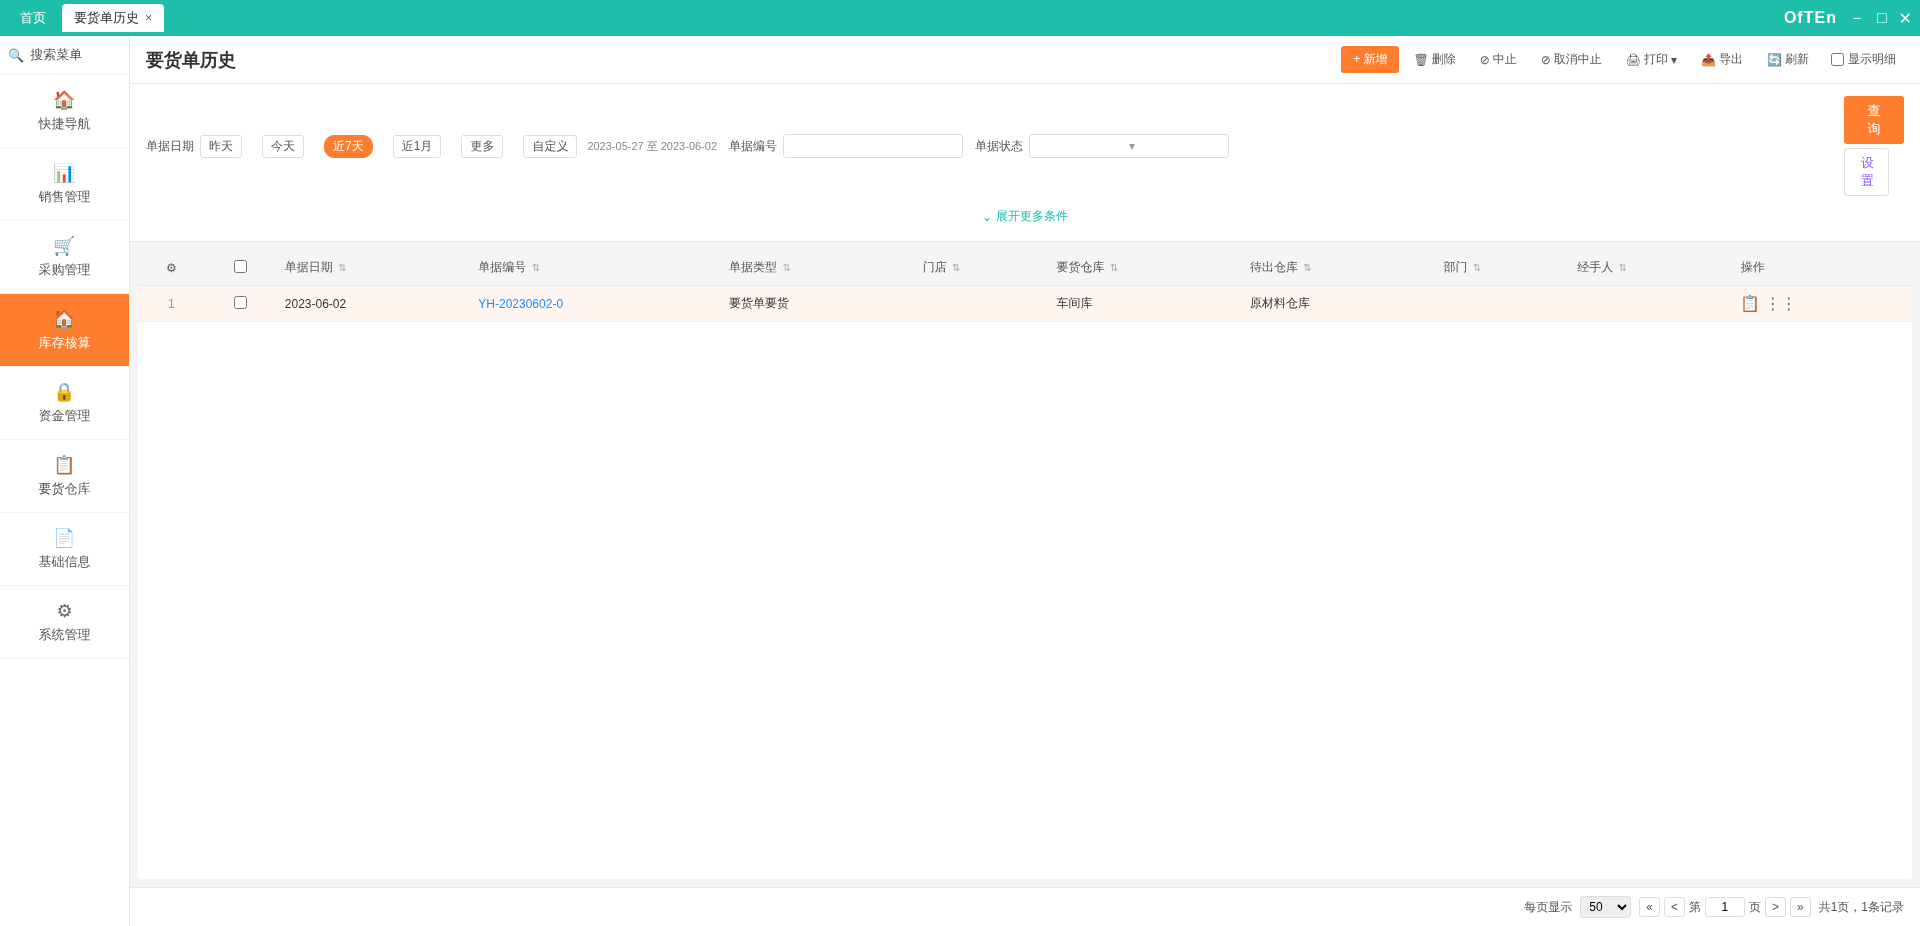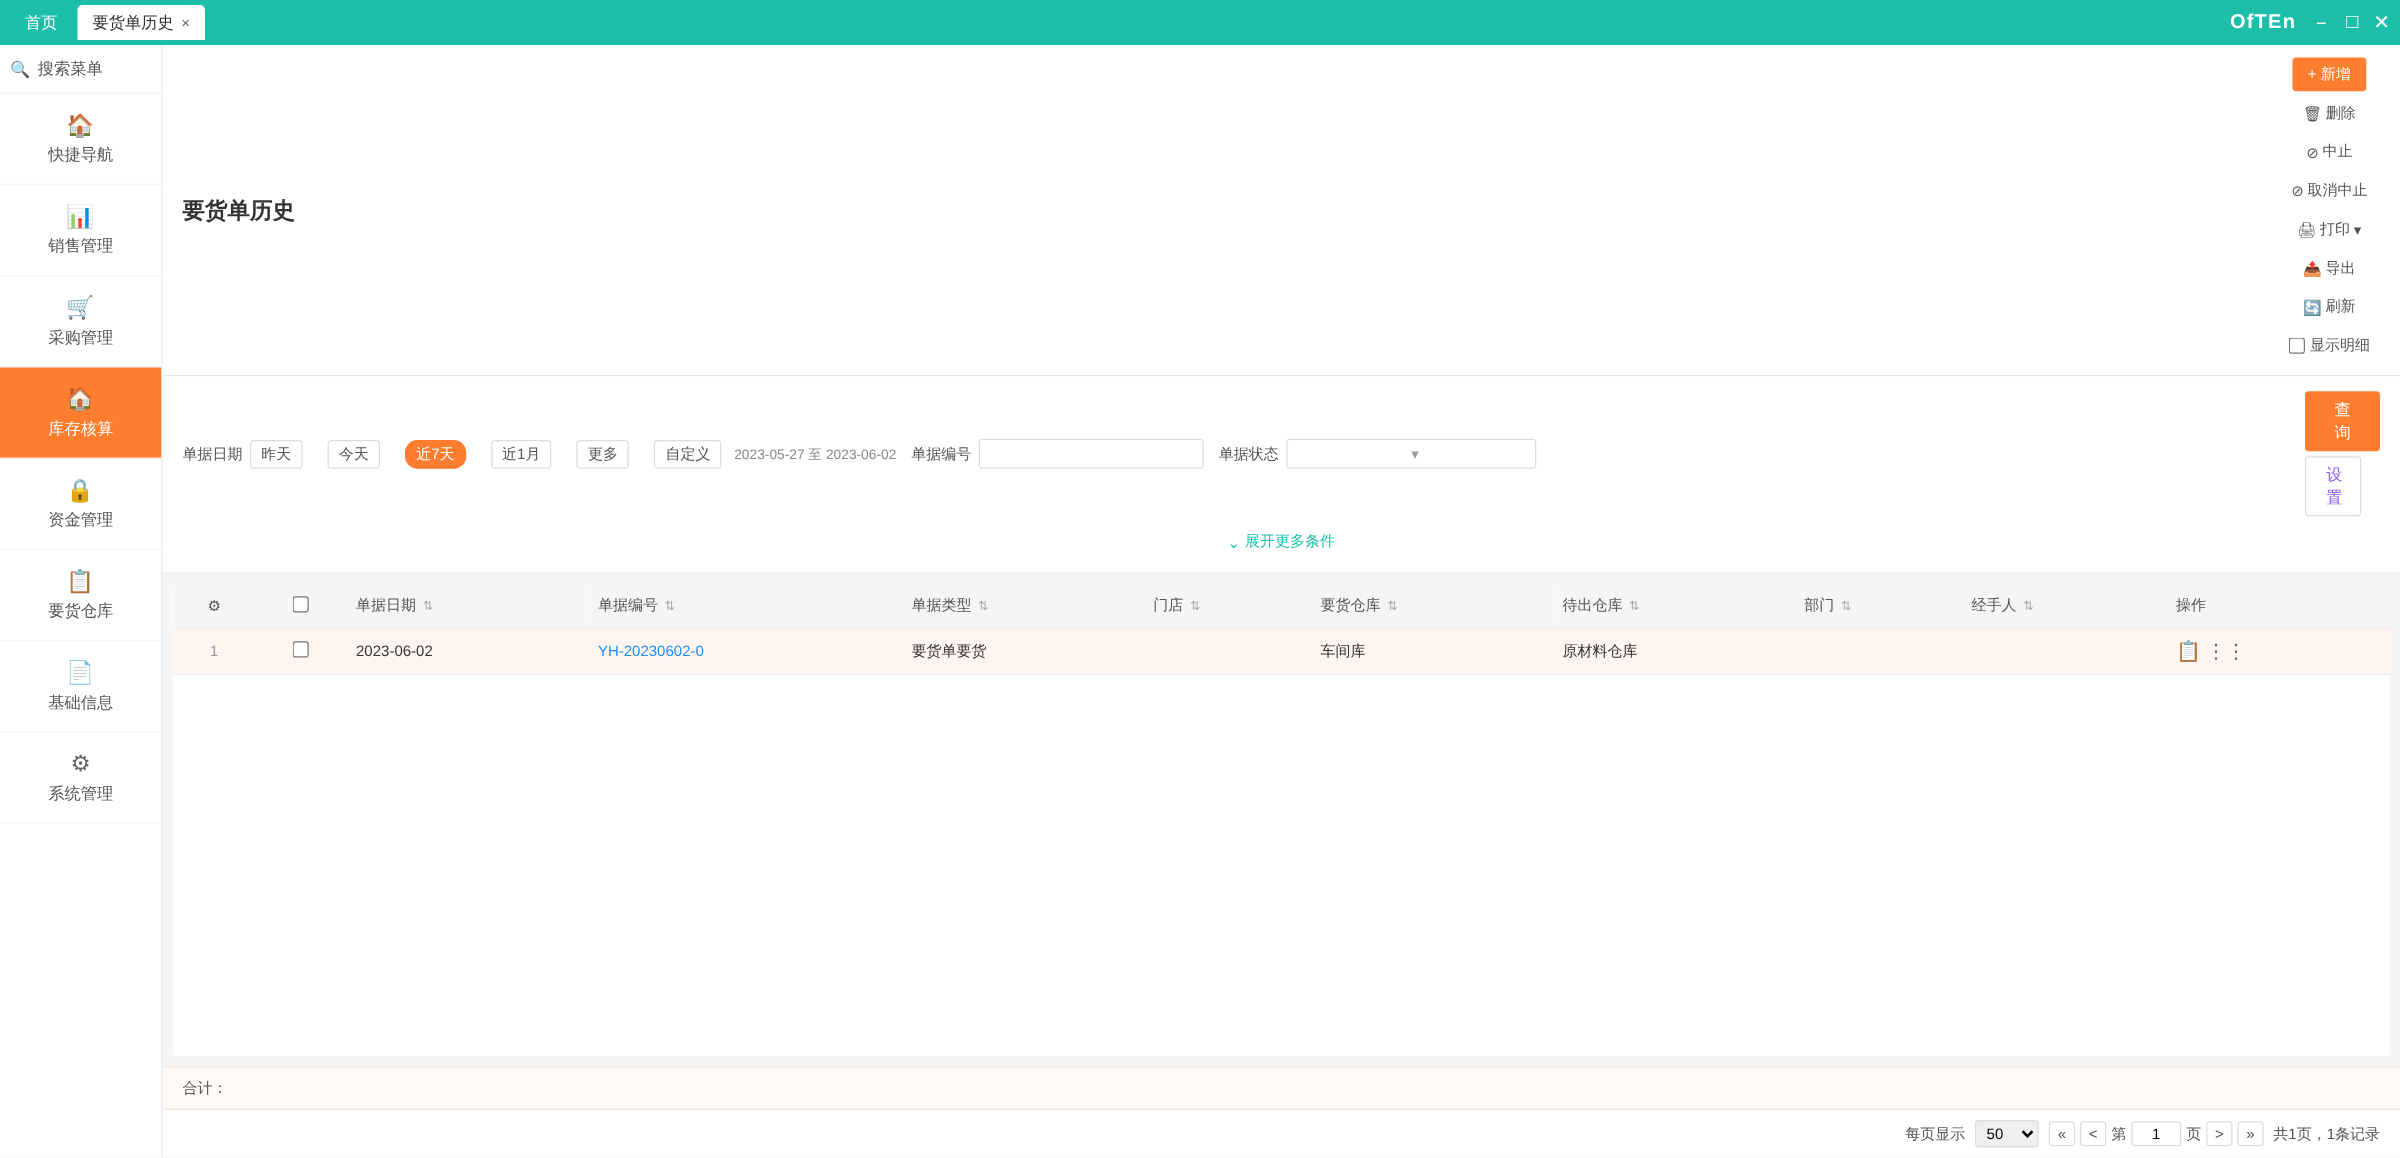--- a/index.html
+++ b/index.html
@@ -46,21 +46,21 @@
 
     
     .content-area { flex: 1; display: flex; flex-direction: column; overflow: hidden; background: #f5f5f5; }
 
     
     .page-header {
       display: flex; align-items: center; padding: 10px 16px;
       background: #fff; border-bottom: 1px solid #e8e8e8; gap: 8px; flex-shrink: 0;
     }
     .page-title { font-size: 18px; font-weight: bold; color: #333; flex: 1; }
-    .toolbar { display: flex; align-items: center; gap: 4px; flex-direction: column; }
+    .toolbar { display: flex; align-items: center; gap: 4px; }
     .toolbar-btn {
       display: flex; align-items: center; gap: 3px; padding: 5px 10px;
       font-size: 12px; border: none; background: transparent; cursor: pointer;
       color: #555; border-radius: 3px;
     }
     .toolbar-btn-new {
       background: #ff7d2e; color: #fff; border-radius: 3px; padding: 5px 12px;
       font-size: 12px; border: none; cursor: pointer;
     }
     .display-detail {
@@ -350,23 +350,20 @@
               <div class="op-icons">
                 <span class="op-icon">📋</span>
                 <span class="op-icon">⋮⋮</span>
               </div>
             </td>
           </tr>
         </tbody>
       </table>
     </div>
 
-    <div class="summary-bar">
-      <span>合计：</span>
-    </div>
 
     <div class="pagination">
       <span>每页显示</span>
       <select class="page-size-select">
         <option>50</option>
         <option>100</option>
         <option>200</option>
       </select>
       <div class="page-nav">
         <button class="page-nav-btn">«</button>

